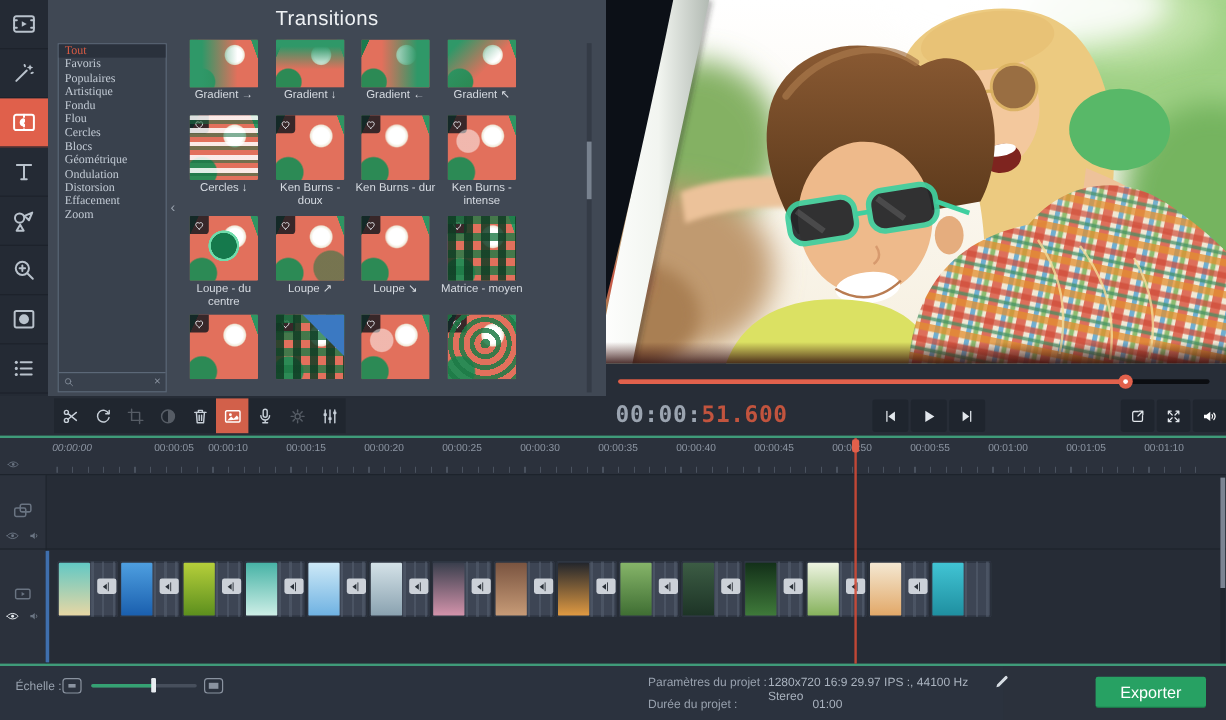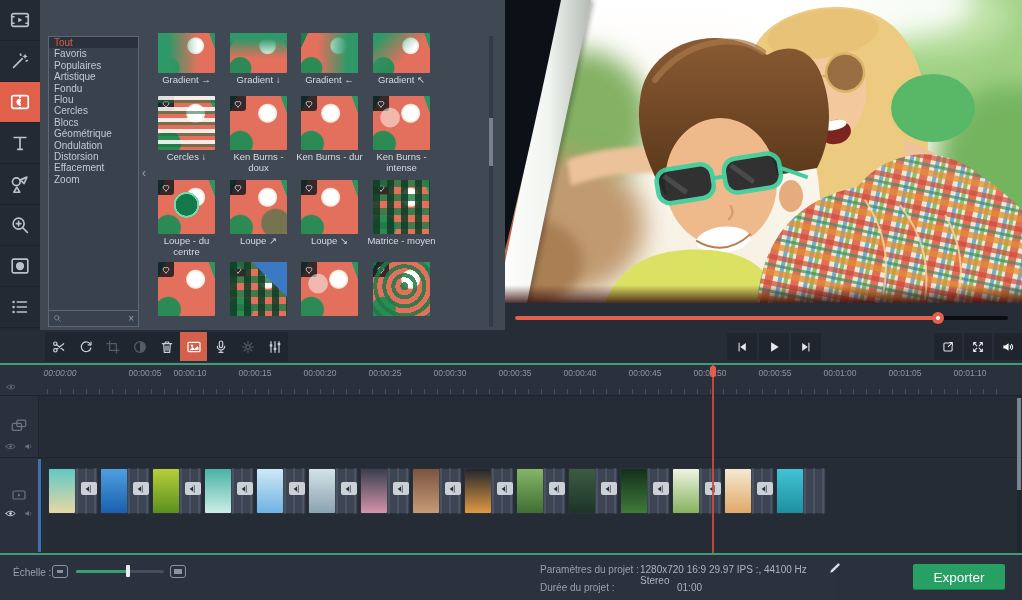--- a/index.html
+++ b/index.html
@@ -11,21 +11,21 @@
 
   
   .sidebar{position:absolute;left:0;top:0;width:40px;height:332px;background:#242a34;}
   .side-item{width:40px;height:41px;display:flex;align-items:center;justify-content:center;color:#b9c2cc;border-bottom:1px solid #1d222b;}
   .side-item .icon{width:22px;height:22px;}
   .side-item.selected{background:#e0604b;color:#ffffff;}
 
   
   .panel{position:absolute;left:40px;top:0;width:465px;height:332px;background:#404854;overflow:hidden;}
   .panel-title{position:absolute;left:0;top:6px;width:465px;text-align:center;font-size:17px;color:#eef1f4;letter-spacing:.3px;}
-  .catbox{position:absolute;left:8px;top:36px;width:91px;height:291px;background:#39414d;border:1px solid #5c6878;}
+  .catbox{position:absolute;left:8px;top:36px;width:91px;height:291px;background:#39414d;border:1px solid #5c6878;font-family:Liberation Serif, serif;}
   .cat{font-size:10px;line-height:11.4px;padding:0 0 0 5px;color:#c2cad4;white-space:nowrap;cursor:default;}
   .cat.active{background:#2a313c;color:#d95b44;}
   .searchrow{position:absolute;left:0;bottom:0;width:100%;height:16px;border-top:1px solid #5c6878;display:flex;align-items:center;justify-content:space-between;padding:0 4px;color:#8a93a0;}
   .searchrow .icon{width:9px;height:9px;}
   .searchrow .x{font-size:10px;line-height:9px;color:#9aa3b0;}
   .collapse{position:absolute;left:102px;top:166px;font-size:12px;color:#98a1ad;}
   .grid-thumbs{position:absolute;left:0;top:0;width:516px;height:332px;}
   .thumb{position:absolute;width:57px;background-color:#e2705c;overflow:hidden;border-radius:1px;
     background-image:
       radial-gradient(circle at 66% 32%, #ffffff 0 13%, #f0e9da 17%, rgba(0,0,0,0) 19%),
@@ -194,20 +194,21 @@
             <circle cx="5" cy="12" r="1.4" fill="currentColor" stroke="none"></circle>
             <path d="M9 12h10" stroke="currentColor" fill="none" stroke-width="1.8" stroke-linecap="round" stroke-linejoin="round"></path>
             <circle cx="5" cy="17.5" r="1.4" fill="currentColor" stroke="none"></circle>
             <path d="M9 17.5h10" stroke="currentColor" fill="none" stroke-width="1.8" stroke-linecap="round" stroke-linejoin="round"></path>
           </svg>
         </div>
       </div>
     </div>
 
   <div class="panel">
+    <div class="panel-title">Transitions</div>
     <div class="catbox">
       <div id="catList">
           <div class="cat active">Tout</div>
           <div class="cat">Favoris</div>
           <div class="cat">Populaires</div>
           <div class="cat">Artistique</div>
           <div class="cat">Fondu</div>
           <div class="cat">Flou</div>
           <div class="cat">Cercles</div>
           <div class="cat">Blocs</div>
@@ -533,20 +534,25 @@
           <div class="icon">
             <svg viewBox="0 0 24 24">
               <path d="M6 4v16M12 4v16M18 4v16" stroke="currentColor" fill="none" stroke-width="1.8" stroke-linecap="round" stroke-linejoin="round"></path>
               <rect x="4" y="8" width="4" height="3.4" rx=".6" fill="currentColor" stroke="none"></rect>
               <rect x="10" y="13" width="4" height="3.4" rx=".6" fill="currentColor" stroke="none"></rect>
               <rect x="16" y="6" width="4" height="3.4" rx=".6" fill="currentColor" stroke="none"></rect>
             </svg>
           </div>
         </div>
       </div>
+    <div style="position:absolute;left:505px;top:0;width:517px;height:33px;">
+      <div class="timecode">
+        <span class="tc-main">00:00:</span><span class="tc-ms">51.600</span>
+      </div>
+    </div>
     <div class="transport">
       <div class="pbtn">
           <span class="icon">
             <svg viewBox="0 0 24 24">
               <path d="M7 5v14" stroke="currentColor" fill="none" stroke-width="1.8" stroke-linecap="round" stroke-linejoin="round"></path>
               <path d="M18.5 5l-9.5 7 9.5 7z" fill="currentColor" stroke="none"></path>
             </svg>
           </span>
         </div>
       <div class="pbtn">

